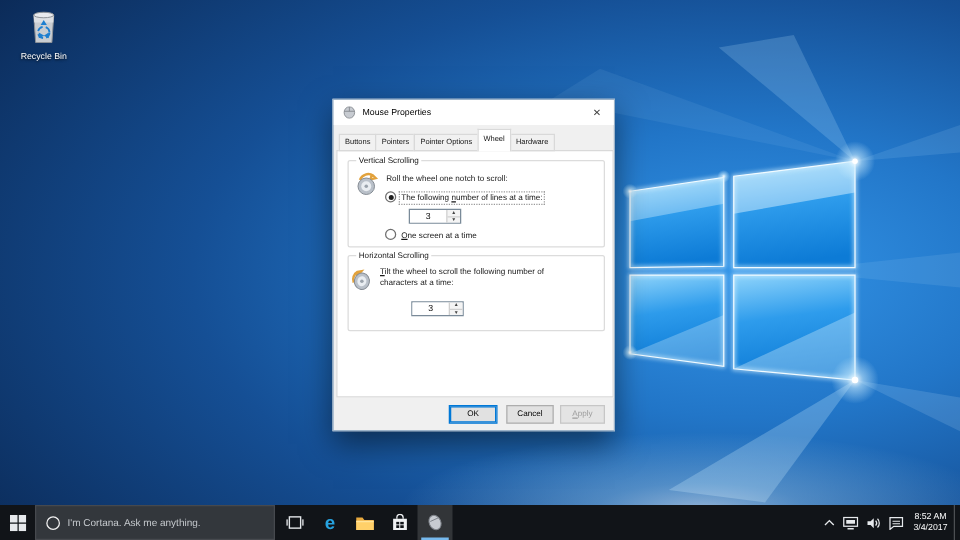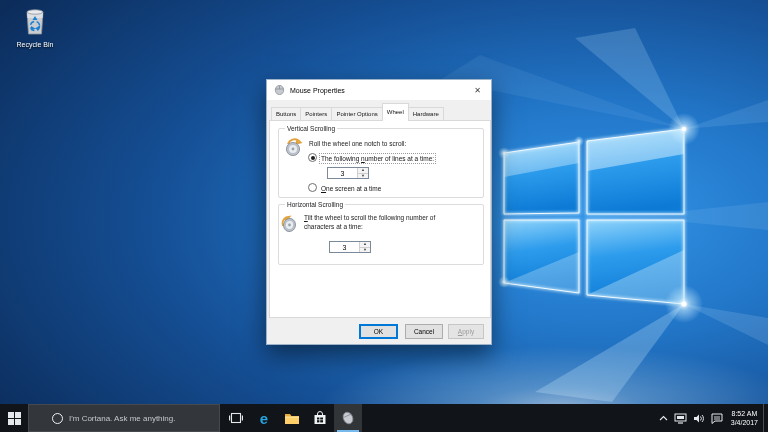--- a/index.html
+++ b/index.html
@@ -61,21 +61,21 @@
          display:flex; align-items:center; justify-content:center; }
   .btn-ok { left:92px; width:39px; border-color:#0078d7; box-shadow:inset 0 0 0 1px #0078d7; }
   .btn-cancel { left:138px; width:38px; }
   .btn-apply { left:181px; width:36px; color:#9c9c9c; border-color:#c6c6c6; background:#e4e4e4; }
 
   
   .taskbar { position:absolute; left:0; bottom:0; width:768px; height:28px; background:#111418;
              display:flex; align-items:center; z-index:20; }
   .start-btn { width:28px; height:28px; display:flex; align-items:center; justify-content:center; flex:none; }
   .search-box { width:192px; height:28px; background:#33373c; border:1px solid #46494e;
-                display:flex; align-items:center; flex:none;padding-left:15px; }
+                display:flex; align-items:center; flex:none; }
   .cortana-ring { width:11px; height:11px; border:1.5px solid #f2f2f2; border-radius:50%; margin:0 6px 0 8px; flex:none; }
   .search-input { flex:1; background:transparent; border:none; outline:none; font-size:8px;
                   color:#c5c9cd; font-family:"Liberation Sans", sans-serif; min-width:0; }
   .search-input::placeholder { color:#c5c9cd; opacity:1; }
   .task-icons { display:flex; height:28px; margin-left:2px; }
   .task-btn { width:28px; height:28px; display:flex; align-items:center; justify-content:center; flex:none; position:relative; }
   .task-btn.active { background:rgba(255,255,255,.14); }
   .task-btn.active::after { content:""; position:absolute; left:3px; right:3px; bottom:0; height:2px; background:#76b9ed; }
   .edge-e { font-size:15px; font-weight:bold; color:#27a3e0; line-height:15px; }
 

